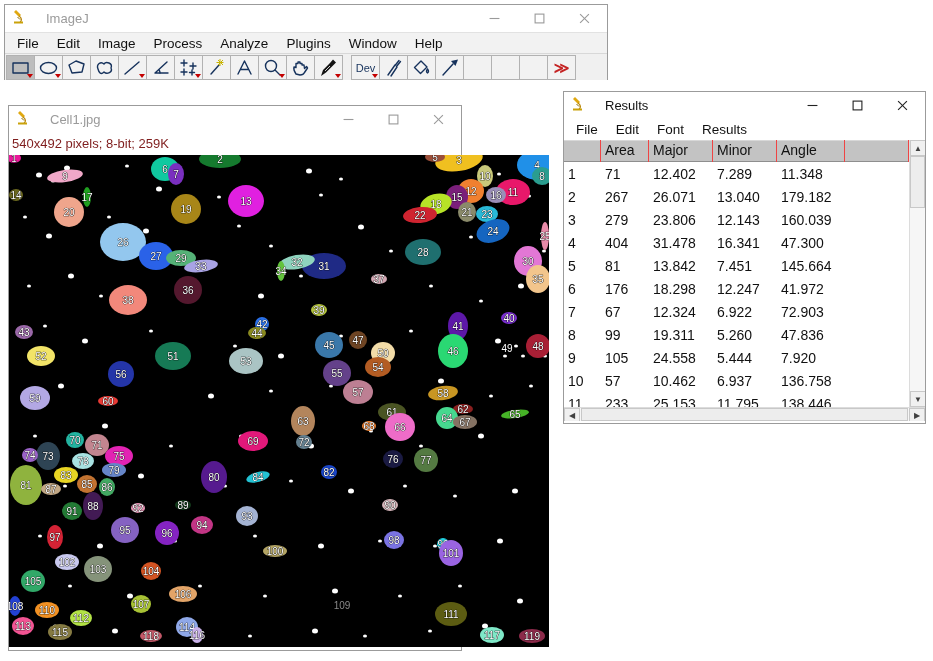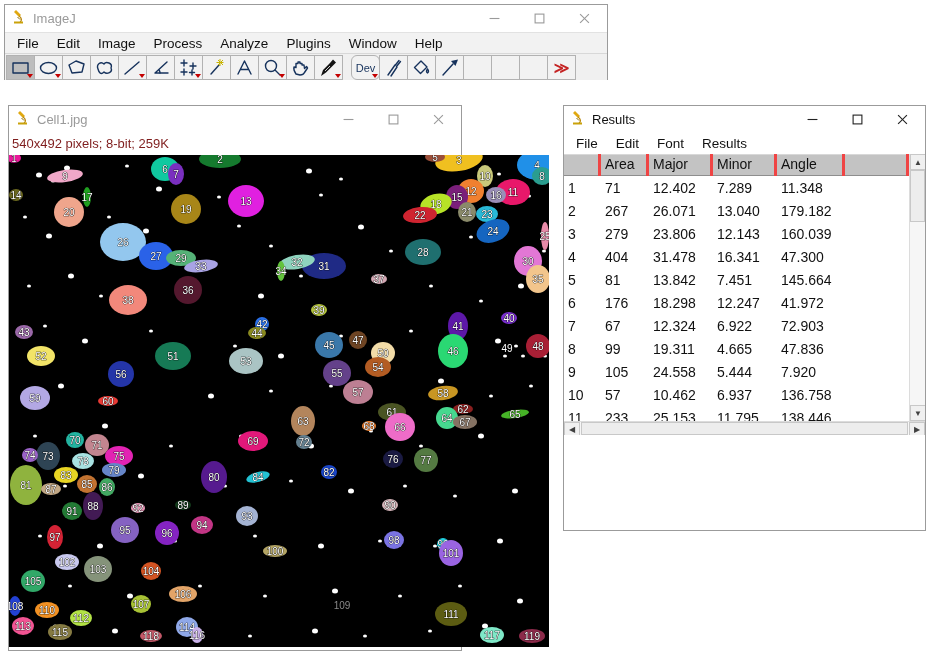--- a/index.html
+++ b/index.html
@@ -1,48 +1,48 @@
 <!DOCTYPE html>
 <html><head>
 <meta charset="utf-8">
 <style>
   * { box-sizing: border-box; margin: 0; padding: 0; }
   html,body { width: 933px; height: 661px; background: #fff; font-family: "Liberation Sans", sans-serif; overflow: hidden; }
   .window { position: absolute; background: #fff; border: 1px solid #9b9b9b; }
   .titlebar { height: 27px; background: #fff; display: flex; align-items: center; padding-left: 8px; }
-  .titlebar .title { font-size: 13px; margin-left: 7px; }
+  .titlebar .title { font-size: 13px; margin-left: 20px; }
   .inactive .title { color: #9a9a9a; }
   .active .title { color: #111; }
   .win-controls { margin-left: auto; display: flex; height: 100%; }
   .wbtn { width: 45px; height: 100%; display: flex; align-items: center; justify-content: center; }
   .wbtn svg { width: 11px; height: 11px; }
   .inactive .wbtn svg * { stroke: #9a9a9a; }
   .active .wbtn svg * { stroke: #222; }
   .menubar { height: 21px; display: flex; align-items: center; background: #fff; padding-left: 3px; }
   #ij-menubar { background: #f2f2f2; border-top: 1px solid #e2e2e2; }
   .menu-item { font-size: 13.5px; color: #111; padding: 0 9px; cursor: default; }
   
   .toolbar { height: 27px; background: #f0f0f0; display: flex; align-items: stretch; padding: 1px 0 0 2px; border-top: 1px solid #d8d8d8; }
   .tbtn { width: 29px; border: 1px solid #b2b2b2; margin-left: -1px; background: #f2f2f2; position: relative; display: flex; align-items: center; justify-content: center; }
   .tbtn.selected { background: #bdbdbd; }
-  .tbtn.gap { margin-left: 8px; border-radius: 6px; }
+  .tbtn.gap { margin-left: 8px; }
   .tbtn svg { width: 23px; height: 21px; }
   .st { fill: none; stroke: #16325c; stroke-width: 1.4; stroke-linecap: round; stroke-linejoin: round; }
   .dd { position: absolute; right: 1px; bottom: 1px; width: 0; height: 0; border-left: 3px solid transparent; border-right: 3px solid transparent; border-top: 4px solid #c40000; }
   .dev-label { font-size: 11px; color: #16325c; }
   .more-label { font-size: 15px; font-weight: bold; color: #c42222; }
   
   #cell-status { height: 22px; font-size: 13px; color: #7f1d1d; padding: 3px 0 0 3px; }
   #cells-svg { display: block; background: #000; }
   .cell-label { font: 10px "Liberation Sans", sans-serif; fill: #fff; text-anchor: middle; paint-order: stroke; stroke: #000; stroke-width: 0.7px; }
   .cell-label.dim { fill: #8a8a8a; stroke: none; }
   
   #res-table { position: relative; height: 281px; overflow: hidden; background: #fff; }
   #res-header { display: flex; height: 22px; margin-right: 16px; }
-  .th { background: #c3c3c3; color: #111; font-size: 14px; padding: 2px 0 12px 4px; border-right: 3px solid #ef4444; box-shadow: inset 0 1px 0 #d8d8d8, inset 0 -1px 0 #8e8e8e; overflow: hidden; white-space: nowrap; }
+  .th { background: #c3c3c3; color: #111; font-size: 14px; padding: 2px 0 12px 4px; border-right: 1px solid #ef4444; box-shadow: inset 0 1px 0 #d8d8d8, inset 0 -1px 0 #8e8e8e; overflow: hidden; white-space: nowrap; }
   #res-body { height: 245px; overflow: hidden; margin-right: 16px; }
   .tr { display: flex; height: 23px; background: #fff; }
   .td { font-size: 14px; color: #111; padding: 4px 0 0 4px; overflow: hidden; white-space: nowrap; }
   .c0 { width: 37px; } .c1 { width: 48px; } .c2 { width: 64px; } .c3 { width: 64px; } .c4 { width: 68px; } .c5 { flex: 1; }
   
   .vscroll { position: absolute; top: 0; right: 0; width: 16px; height: 267px; background: #f6f6f6; border-left: 1px solid #dcdcdc; }
   .hscroll { position: absolute; bottom: 0; left: 0; right: 0; height: 14px; background: #f6f6f6; border-top: 1px solid #dcdcdc; display: flex; }
   .sbtn { width: 16px; height: 16px; background: #f0f0f0; border: 1px solid #c8c8c8; display: flex; align-items: center; justify-content: center; font-size: 8px; color: #404040; }
   .hscroll .sbtn { height: 14px; }
   .sthumb-v { position: absolute; top: 16px; left: 0; width: 15px; height: 52px; background: #ededed; border: 1px solid #c8c8c8; }
@@ -786,21 +786,21 @@
         <ellipse cx="142" cy="481" rx="11" ry="6" fill="#c25868"></ellipse>
         <text x="142" y="484.5" class="cell-label">118</text>
       </g>
       <g>
         <ellipse cx="523" cy="481" rx="13" ry="7" fill="#8b2a4a"></ellipse>
         <text x="523" y="484.5" class="cell-label">119</text>
       </g>
     </svg>
 </div>
 
-<div class="window active" id="results-window" style="left:563px; top:105px; width:363px; height:426px;">
+<div class="window active" id="results-window" style="left:563px; top:91px; width:363px; height:333px;">
   <div class="titlebar">
     <span>
       <svg width="13" height="15" viewBox="0 0 13 15">
         <path d="M3,1 L8,6 L6,8 L1,3 Z" fill="#e0a810"></path>
         <path d="M6,7 C9,9 9,12 7,13" stroke="#b8860b" stroke-width="1.3" fill="none"></path>
         <rect x="1" y="12.5" width="9" height="2" fill="#caa20a"></rect>
         <line x1="4.5" y1="8" x2="7" y2="10.5" stroke="#8a6a00" stroke-width="1"></line>
       </svg>
     </span>
     <span class="title">Results</span>
@@ -885,21 +885,21 @@
           <div class="td c0">7</div>
           <div class="td c1">67</div>
           <div class="td c2">12.324</div>
           <div class="td c3">6.922</div>
           <div class="td c4">72.903</div>
         </div>
         <div class="tr">
           <div class="td c0">8</div>
           <div class="td c1">99</div>
           <div class="td c2">19.311</div>
-          <div class="td c3">4.665</div>
+          <div class="td c3">5.260</div>
           <div class="td c4">47.836</div>
         </div>
         <div class="tr">
           <div class="td c0">9</div>
           <div class="td c1">105</div>
           <div class="td c2">24.558</div>
           <div class="td c3">5.444</div>
           <div class="td c4">7.920</div>
         </div>
         <div class="tr">

